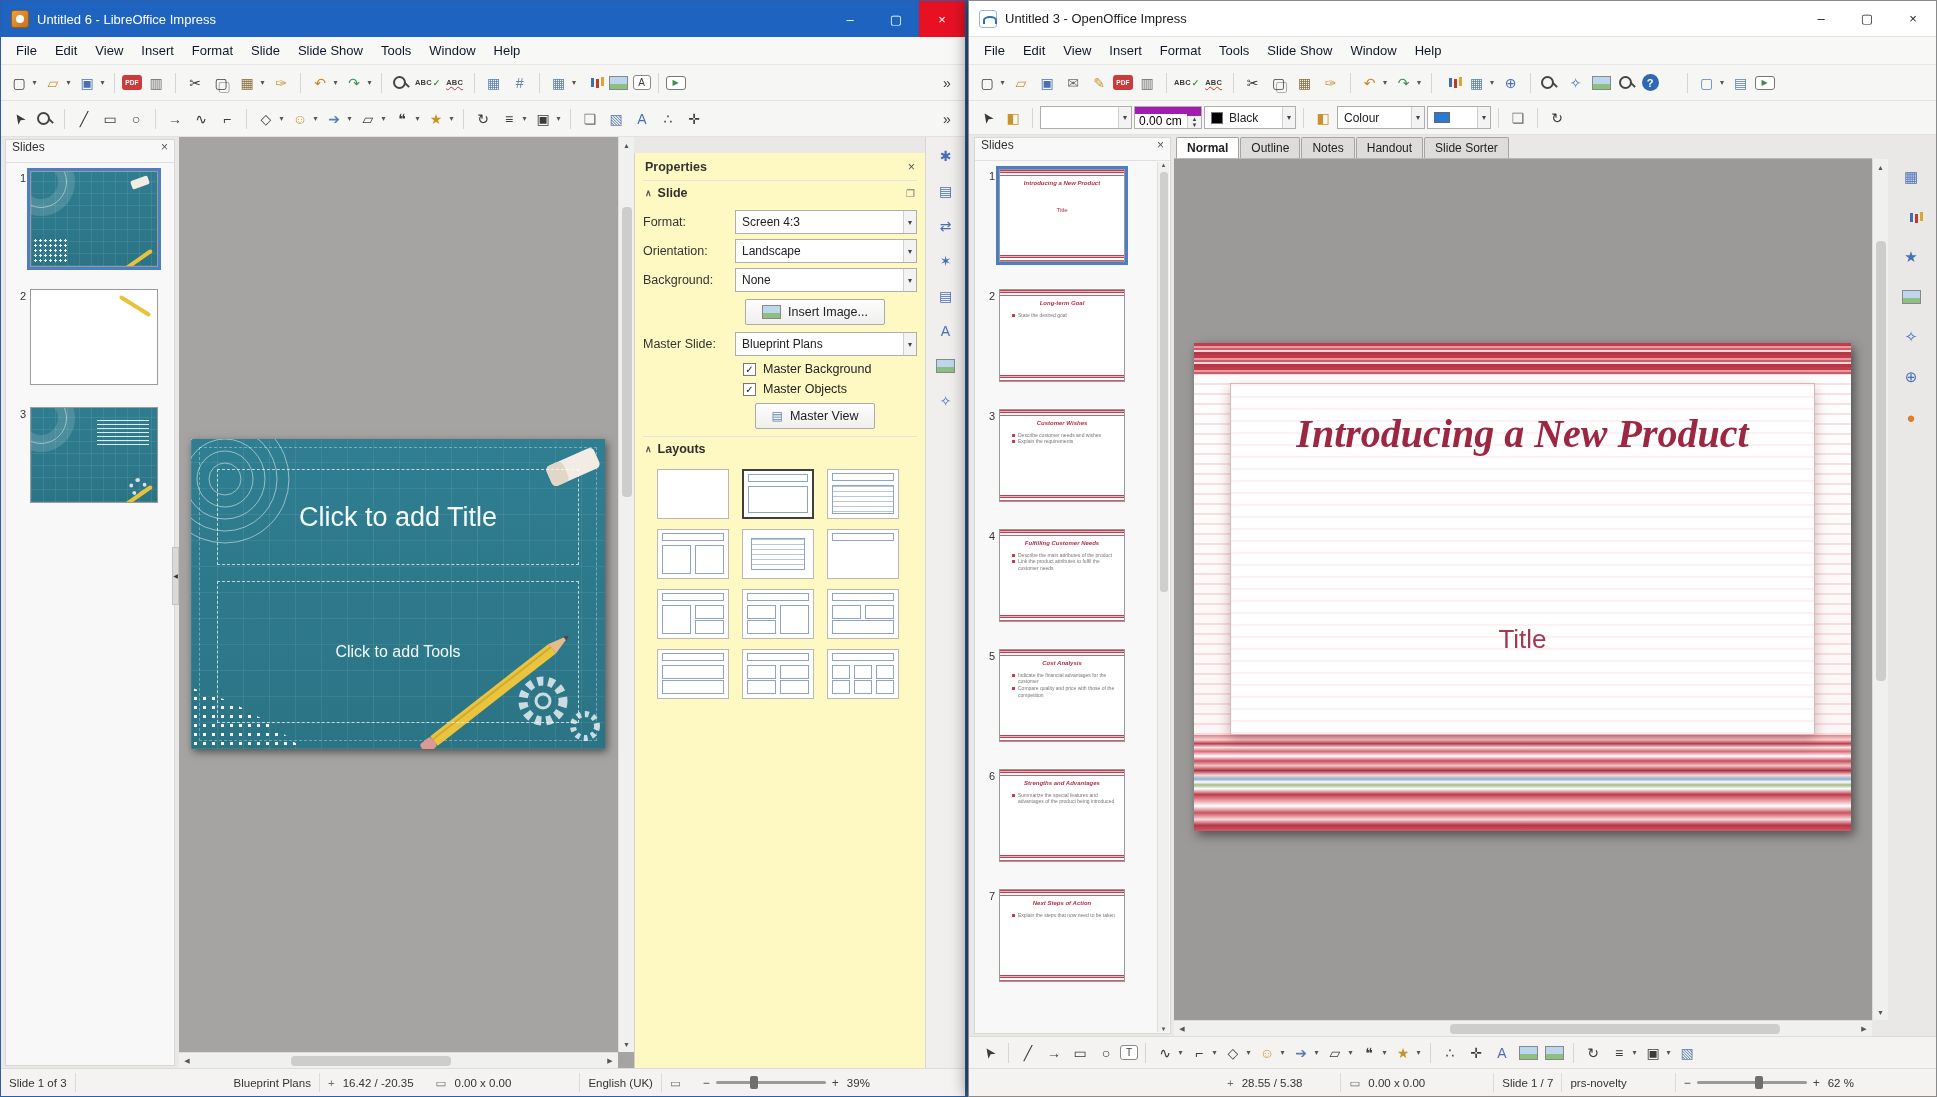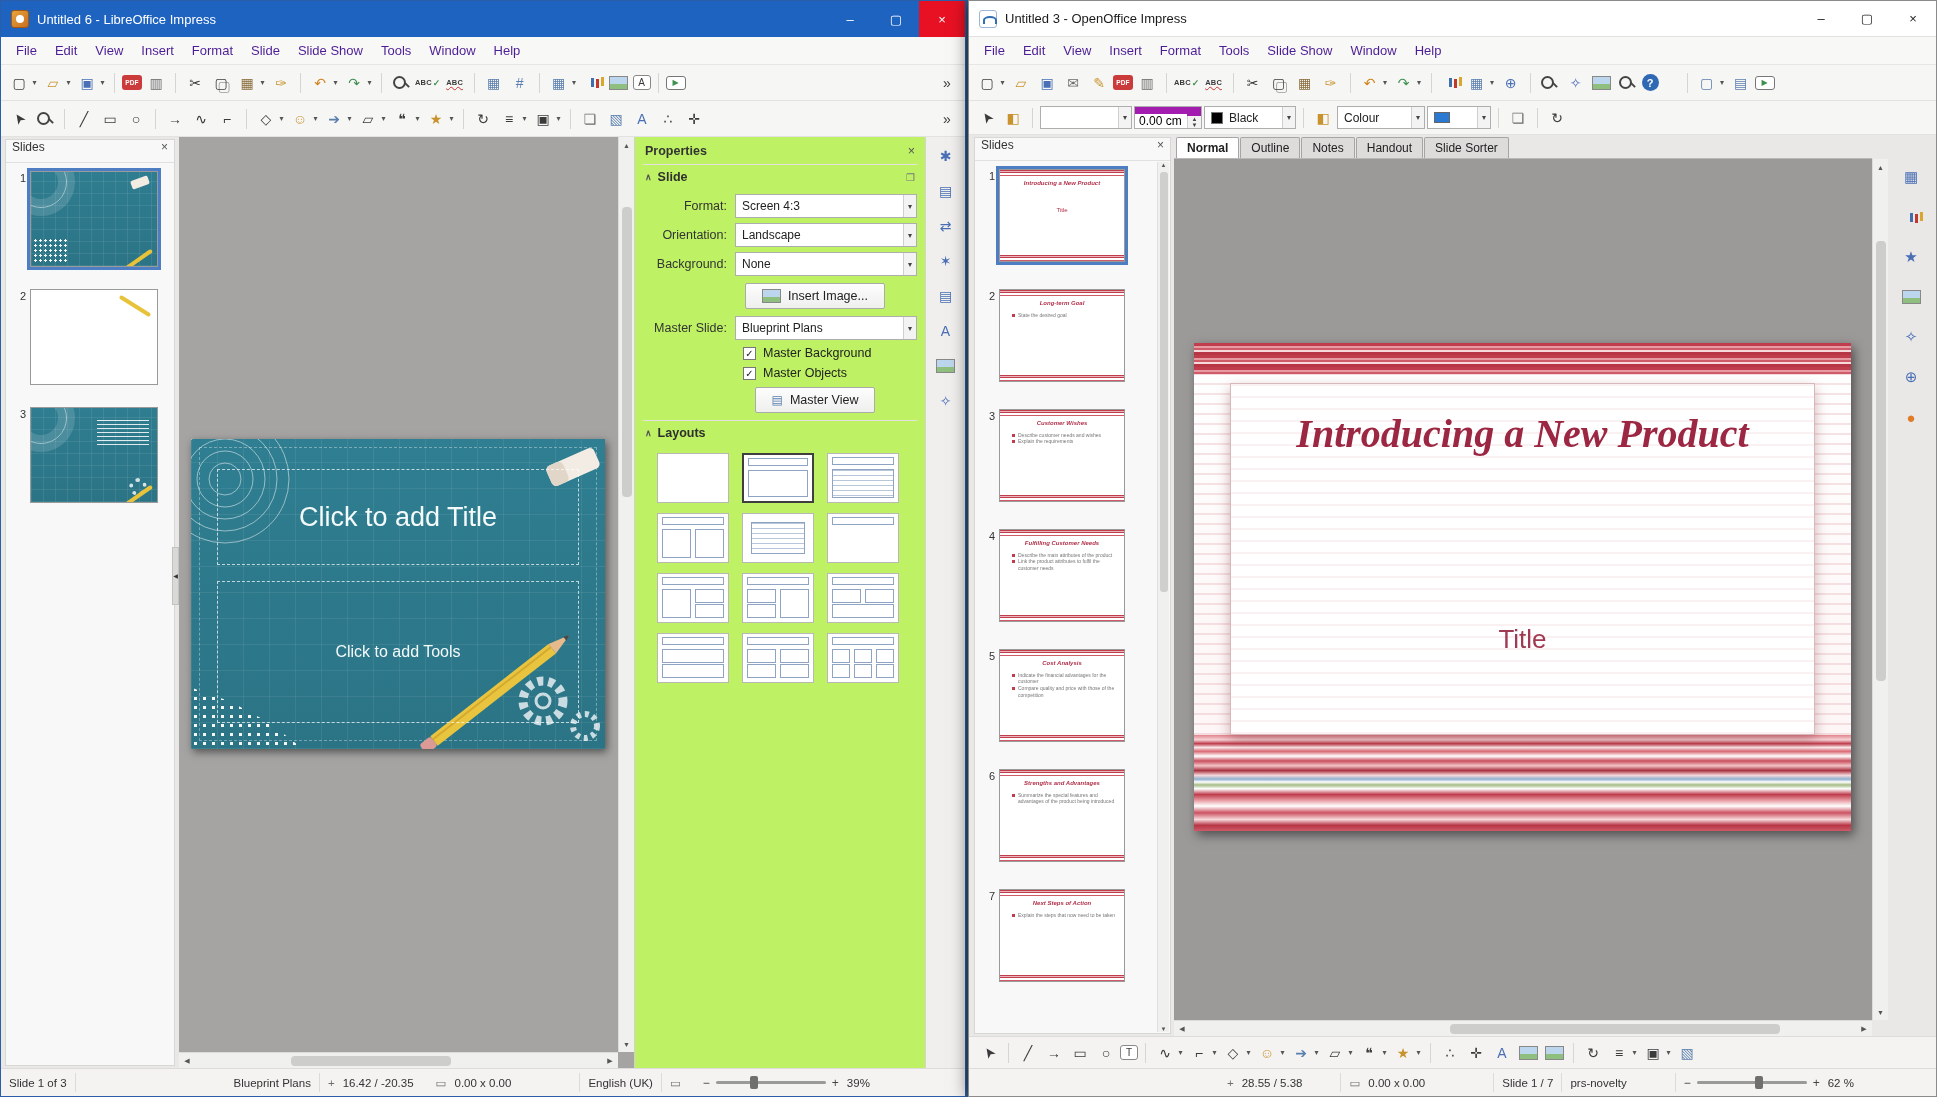--- a/index.html
+++ b/index.html
@@ -22,21 +22,21 @@
   .appic-oo{background:#fff;border:1px solid #9bb8d8;position:relative}
   .appic-oo::after{content:"";position:absolute;left:3px;top:5px;width:10px;height:6px;border-radius:50% 50% 0 0;border:2px solid #2f6fb4;border-bottom:none}
   .wbtns{margin-left:auto;display:flex;height:100%}
   .wbtn{width:46px;height:100%;display:flex;align-items:center;justify-content:center;font-size:13px}
   .tbar-l .wbtn{color:#fff}
   .wbtn.close-red{background:#e81123;color:#fff}
   .tbar-r .wbtn{color:#222}
 
   
   .menubar{height:28px;flex:0 0 auto;display:flex;align-items:center;background:#f8f8f7;border-bottom:1px solid #e6e6e6;font-size:13px;padding-left:6px}
-  .menu-item{padding:4px 9px;border-radius:3px;color:#4c1d95}
+  .menu-item{padding:4px 9px;border-radius:3px;color:#0f172a}
 
   
   .tbrow{flex:0 0 auto;display:flex;align-items:center;background:#f6f6f5;border-bottom:1px solid #e2e2e1;padding:0 6px;gap:2px}
   .tb1{height:36px}.tb2{height:36px}.tb2r{height:34px}
   .sep{width:1px;height:20px;background:#d5d5d4;margin:0 5px;flex:0 0 auto}
   .ti{min-width:24px;height:24px;display:inline-flex;align-items:center;justify-content:center;font-size:14px;color:#3b3b3b;border-radius:3px;flex:0 0 auto}
   .dd{font-size:8px;color:#555;margin-left:-3px;width:9px;flex:0 0 auto;text-align:center}
   .c-gold{color:#c8922c}.c-blue{color:#4a6fb5}.c-steel{color:#5b7fae}.c-green{color:#3f8f4f}
   .c-orange{color:#d08319}.c-brown{color:#8a6d3b}.c-gray{color:#6d6d6d}
   .g-pdf{background:#cc3b3b;color:#fff !important;font-size:6.5px;font-weight:bold;min-width:20px;height:15px;letter-spacing:.2px}
@@ -122,28 +122,28 @@
     repeating-linear-gradient(90deg,rgba(255,255,255,.07) 0 1px,transparent 1px 26px),
     linear-gradient(180deg,#2f7e91,#2b7486)}
   .slide-l::before{content:"";position:absolute;inset:8px;border:1px dashed rgba(255,255,255,.35);pointer-events:none}
   .phT,.phB{position:absolute;left:26px;right:26px;border:1.5px dashed rgba(255,255,255,.7);display:flex;align-items:center;justify-content:center;color:#f4fafa;text-align:right}
   .phT{top:30px;height:96px;font-size:27px}
   .phB{top:142px;bottom:26px;font-size:16px}
   .dots-bg{position:absolute;left:0;bottom:0;width:112px;height:82px;background-image:radial-gradient(rgba(255,255,255,.95) 1.6px,transparent 1.9px);background-size:9px 9px;clip-path:polygon(0 100%,0 25%,35% 42%,70% 68%,100% 100%)}
   .deco{position:absolute;inset:0;pointer-events:none}
 
   
-  .props{position:absolute;right:40px;top:0;bottom:0;width:291px;background:#bef264;border-left:1px solid #d2d1d0;padding:4px 8px 0 8px;font-size:12.5px;overflow:hidden}
+  .props{position:absolute;right:40px;top:16px;bottom:0;width:291px;background:#fef9c3;border-left:1px solid #d2d1d0;padding:4px 8px 0 8px;font-size:12.5px;overflow:hidden}
   .phead{display:flex;align-items:center;font-weight:bold;color:#333;padding:3px 2px 6px 2px}
   .phead .x{margin-left:auto;font-weight:normal;color:#555}
   .sechead{display:flex;align-items:center;gap:6px;font-weight:bold;color:#2f2f2f;padding:5px 2px;border-top:1px solid #e4e3e2}
   .sechead .chev{font-size:9px;color:#555}
   .sechead .undock{margin-left:auto;font-weight:normal;font-size:10px;color:#777}
   .prow{display:flex;align-items:center;margin:5px 0}
-  .plab{width:92px;text-align:right;padding-right:8px;color:#333;flex:0 0 auto}
+  .plab{width:92px;text-align:left;padding-right:8px;color:#333;flex:0 0 auto}
   .prow .combo{flex:1;height:24px}
   .pbtnrow{display:flex;justify-content:center;margin:7px 0 7px 70px}
   .pbtn{height:26px;border:1px solid #ababaa;background:linear-gradient(#fdfdfd,#efefee);border-radius:2px;display:inline-flex;align-items:center;gap:7px;padding:0 16px;font-size:12.5px;color:#222}
   .cbrow{display:flex;align-items:center;gap:7px;margin:6px 0 6px 100px}
   .cbox{width:13px;height:13px;border:1px solid #777;background:#fff;display:flex;align-items:center;justify-content:center;font-size:10px;color:#222}
   .lgrid{display:grid;grid-template-columns:repeat(3,72px);gap:10px 13px;padding:8px 2px 0 14px}
   .lt{position:relative;width:72px;height:50px;background:#fff;border:1px solid #b9b8b7}
   .lt.sel{border:2px solid #3f3f3f}
   .lt div{position:absolute;border:1px solid #8fa3c2}
   .lt div.lin{background:repeating-linear-gradient(180deg,#b8c6da 0 1px,transparent 1px 5px)}

